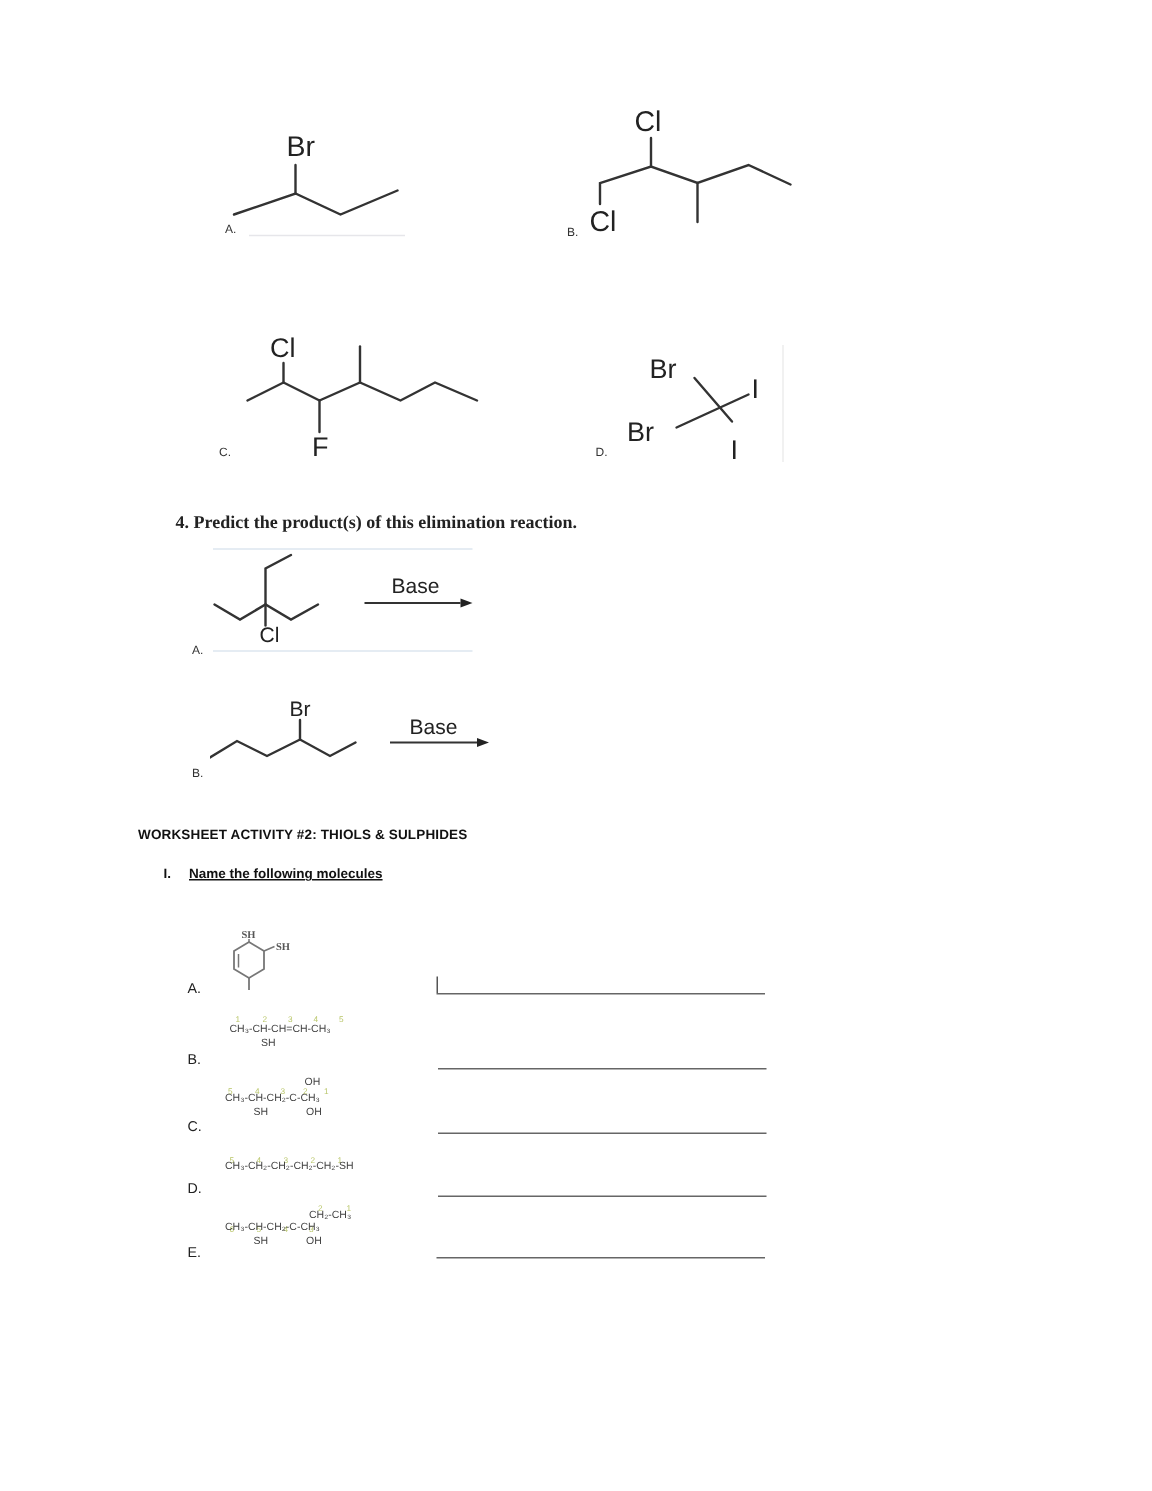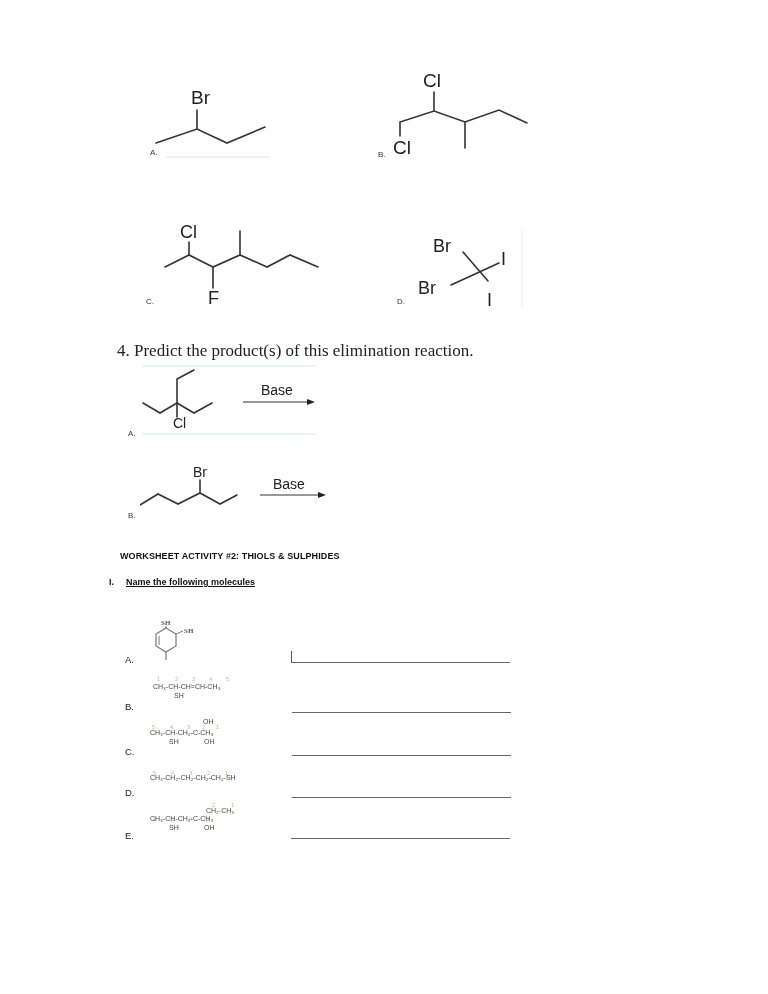--- a/index.html
+++ b/index.html
@@ -2,21 +2,21 @@
 <html><head>
 <meta charset="utf-8">
 <style>
   html, body { margin:0; padding:0; background:#ffffff; }
   body { width:768px; height:994px; position:relative; overflow:hidden;
          font-family:"Liberation Sans", sans-serif; color:#000; }
   .abs { position:absolute; }
   .lbl { font-family:"Liberation Sans", sans-serif; font-size:8px; color:#333; }
   .atom { font-family:"Liberation Sans", sans-serif; fill:#222; }
   .bond { stroke:#333; stroke-width:1.6; fill:none; stroke-linecap:round; }
-  .q4 { font-family:"Liberation Serif", serif; font-weight:normal; font-size:17px; color:#222;text-align:right; }
+  .q4 { font-family:"Liberation Serif", serif; font-weight:bold; font-size:12px; color:#222;text-align:right; }
   .ws-title { font-family:"Liberation Sans", sans-serif; font-weight:bold; font-size:9px; color:#111; letter-spacing:0.1px; }
   .ws-sub { font-family:"Liberation Sans", sans-serif; font-weight:bold; font-size:9px; color:#111; }
   .item-lbl { font-family:"Liberation Sans", sans-serif; font-size:9.5px; color:#222; }
   .answer-line { position:absolute; height:0; border-top:1px solid #666; }
   .formula { font-family:"Liberation Sans", sans-serif; font-size:7px; color:#444; white-space:nowrap; }
   .num { font-family:"Liberation Sans", sans-serif; font-size:5.5px; fill:#b9c66a; }
   .faint-line { stroke:#dde6ef; stroke-width:1; }
 </style>
 </head>
 <body>
@@ -89,21 +89,21 @@
     <text class="atom" x="53" y="15" font-size="14">Br</text>
     <line class="bond" x1="60" y1="18" x2="60" y2="31"></line>
     <polyline class="bond" points="0,43 18,32 38,42 60,31 80,42 97,33"></polyline>
     <text class="atom" x="133" y="27" font-size="14">Base</text>
     <line x1="120" y1="33" x2="178" y2="33" stroke="#333" stroke-width="1.2"></line>
     <polygon points="178,30 186,33 178,36" fill="#222"></polygon>
   </svg>
 </div>
 <span class="abs lbl" style="left:128px;top:511px;">B.</span>
 
-<div class="abs ws-title" style="left:92px;top:551px;margin-left:28px;">WORKSHEET ACTIVITY #2:  THIOLS &amp; SULPHIDES</div>
+<div class="abs ws-title" style="left:92px;top:551px;">WORKSHEET ACTIVITY #2:  THIOLS &amp; SULPHIDES</div>
 <div class="abs ws-sub" style="left:109px;top:577px;">I.</div>
 <div class="abs ws-sub" style="left:126px;top:577px;text-decoration:underline;">Name the following molecules</div>
 
 <div class="abs" style="left:150px;top:616px;width:60px;height:50px;">
   <svg width="60" height="50">
     <text x="11" y="9" font-family="Liberation Serif, serif" font-weight="bold" font-size="7" fill="#555">SH</text>
     <text x="34" y="17" font-family="Liberation Serif, serif" font-weight="bold" font-size="7" fill="#555">SH</text>
     <polygon points="16,12 26,18 26,30 16,36 6,30 6,18" fill="none" stroke="#777" stroke-width="1.2"></polygon>
     <line x1="9" y1="20" x2="9" y2="29" stroke="#777" stroke-width="1"></line>
     <line x1="16" y1="12" x2="16" y2="10" stroke="#777" stroke-width="1"></line>

